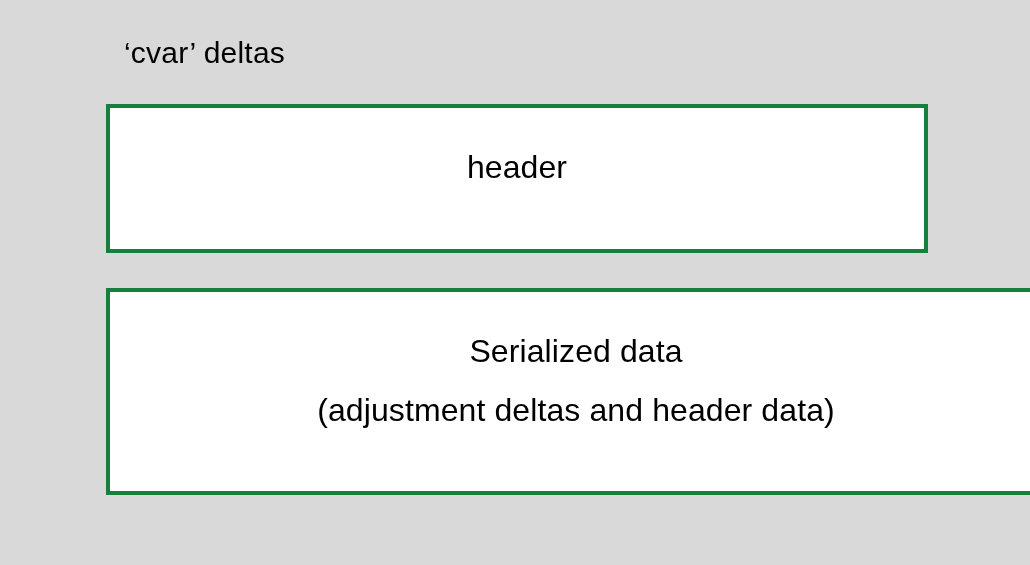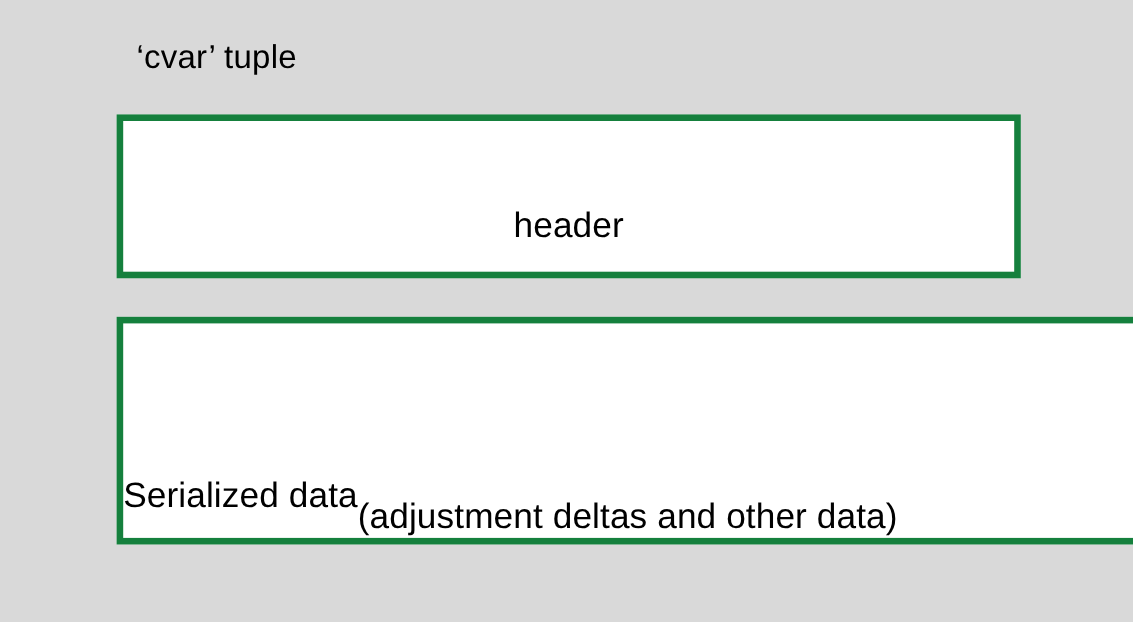--- a/index.html
+++ b/index.html
@@ -33,24 +33,24 @@
     letter-spacing: 0.2px;
     color: #000000;
     white-space: nowrap;
   }
 
   
   .block-box {
     position: absolute;
     box-sizing: border-box;
     background: #ffffff;
-    border: 6px solid #15803d;
+    border: 4px solid #15803d;
     display: flex;
-    flex-direction: row;
-    align-items: flex-end;
+    flex-direction: column;
+    align-items: center;
   }
 
   .block-box .block-line {
     text-align: center;
     white-space: nowrap;
     color: #000000;
     font-size: 32px;
     line-height: 40px;
     letter-spacing: 0.1px;
   }
@@ -79,24 +79,24 @@
   }
   #data-box .block-line.line-1 {
     margin-bottom: 19px;
   }
 </style>
 </head>
 <body>
 
 <div id="diagram-canvas">
 
-  <div class="diagram-title">‘cvar’ tuple</div>
+  <div class="diagram-title">‘cvar’ deltas</div>
 
   <div class="block-box" id="header-box">
     <div class="block-line line-1">header</div>
   </div>
 
   <div class="block-box" id="data-box">
     <div class="block-line line-1">Serialized data</div>
-    <div class="block-line line-2">(adjustment deltas and other data)</div>
+    <div class="block-line line-2">(adjustment deltas and header data)</div>
   </div>
 
 </div>
 
 </body></html>

